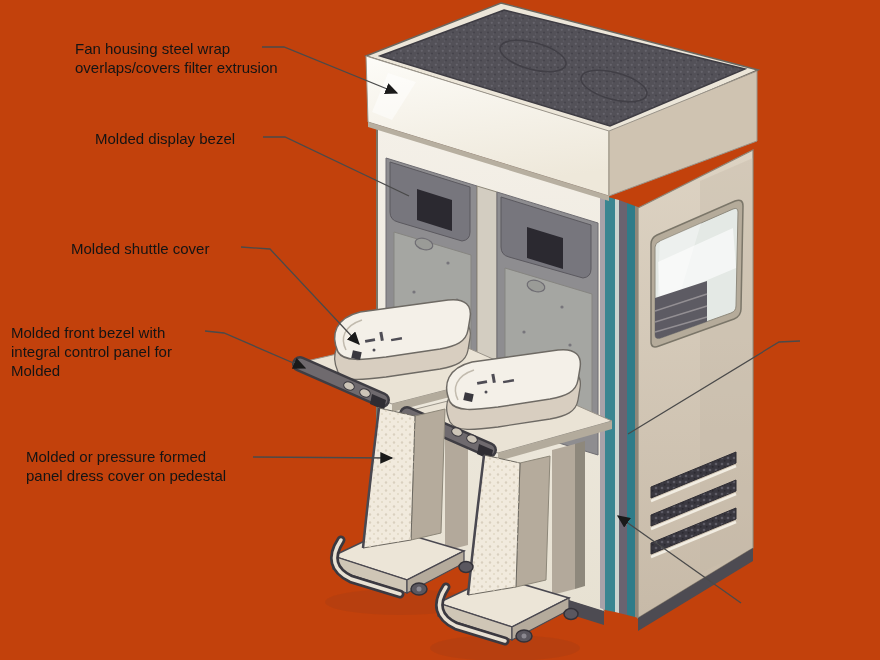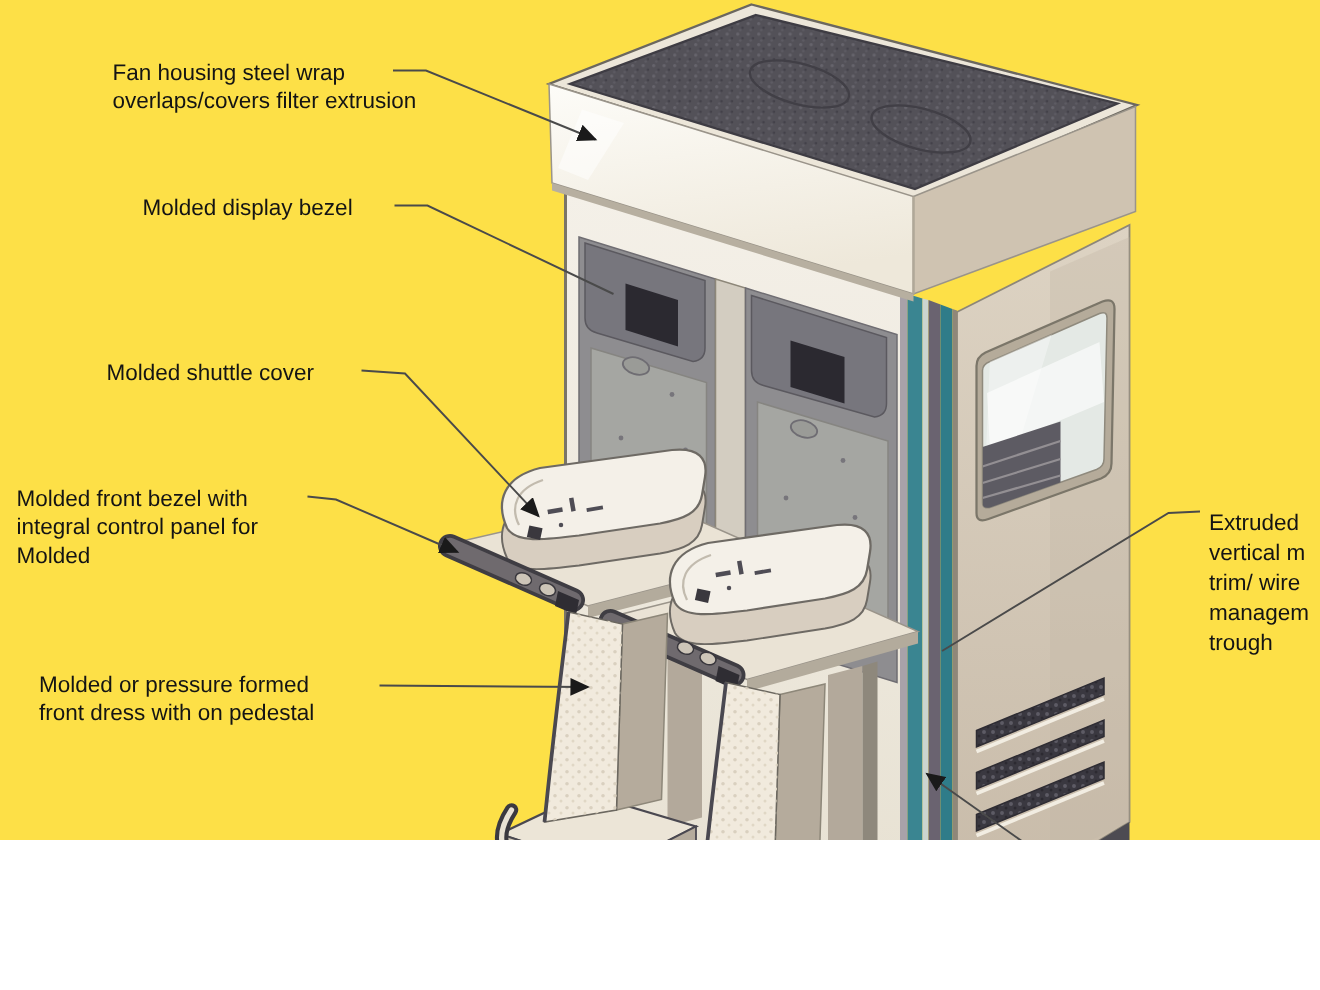--- a/index.html
+++ b/index.html
@@ -1,16 +1,16 @@
 <!DOCTYPE html>
 <html><head>
 <meta charset="utf-8">
 <style>
   html,body{margin:0;padding:0;background:#ffffff;}
-  #page{position:relative;width:880px;height:560px;overflow:hidden;background:#fde047;
+  #page{position:relative;width:880px;height:660px;overflow:hidden;background:#c2410c;
         font-family:"Liberation Sans","DejaVu Sans",sans-serif;text-decoration:underline;}
   #machine-svg,#leader-svg{position:absolute;left:0;top:0;}
   #leader-svg{pointer-events:none;}
   .callout{position:absolute;color:#141414;font-size:15px;line-height:19px;white-space:nowrap;}
   .callout .callout-line{white-space:nowrap;}
   .callout.tall{line-height:20px;}
 </style>
 </head>
 <body>
 
@@ -260,25 +260,18 @@
 </div>
 
 <div class="callout" style="left: 11px; top: 323px;">
   <div class="callout-line">Molded front bezel with</div>
   <div class="callout-line">integral control panel for</div>
   <div class="callout-line">Molded</div>
 </div>
 
 <div class="callout" style="left: 26px; top: 447px;">
   <div class="callout-line">Molded or pressure formed</div>
-  <div class="callout-line">front dress with on pedestal</div>
-</div>
-
-<div class="callout tall" style="left: 806px; top: 339px;">
-  <div class="callout-line">Extruded</div>
-  <div class="callout-line">vertical m</div>
-  <div class="callout-line">trim/ wire</div>
-  <div class="callout-line">managem</div>
-  <div class="callout-line">trough</div>
-</div>
+  <div class="callout-line">panel dress cover on pedestal</div>
+</div>
+
 
 
 </div>
 
 </body></html>

